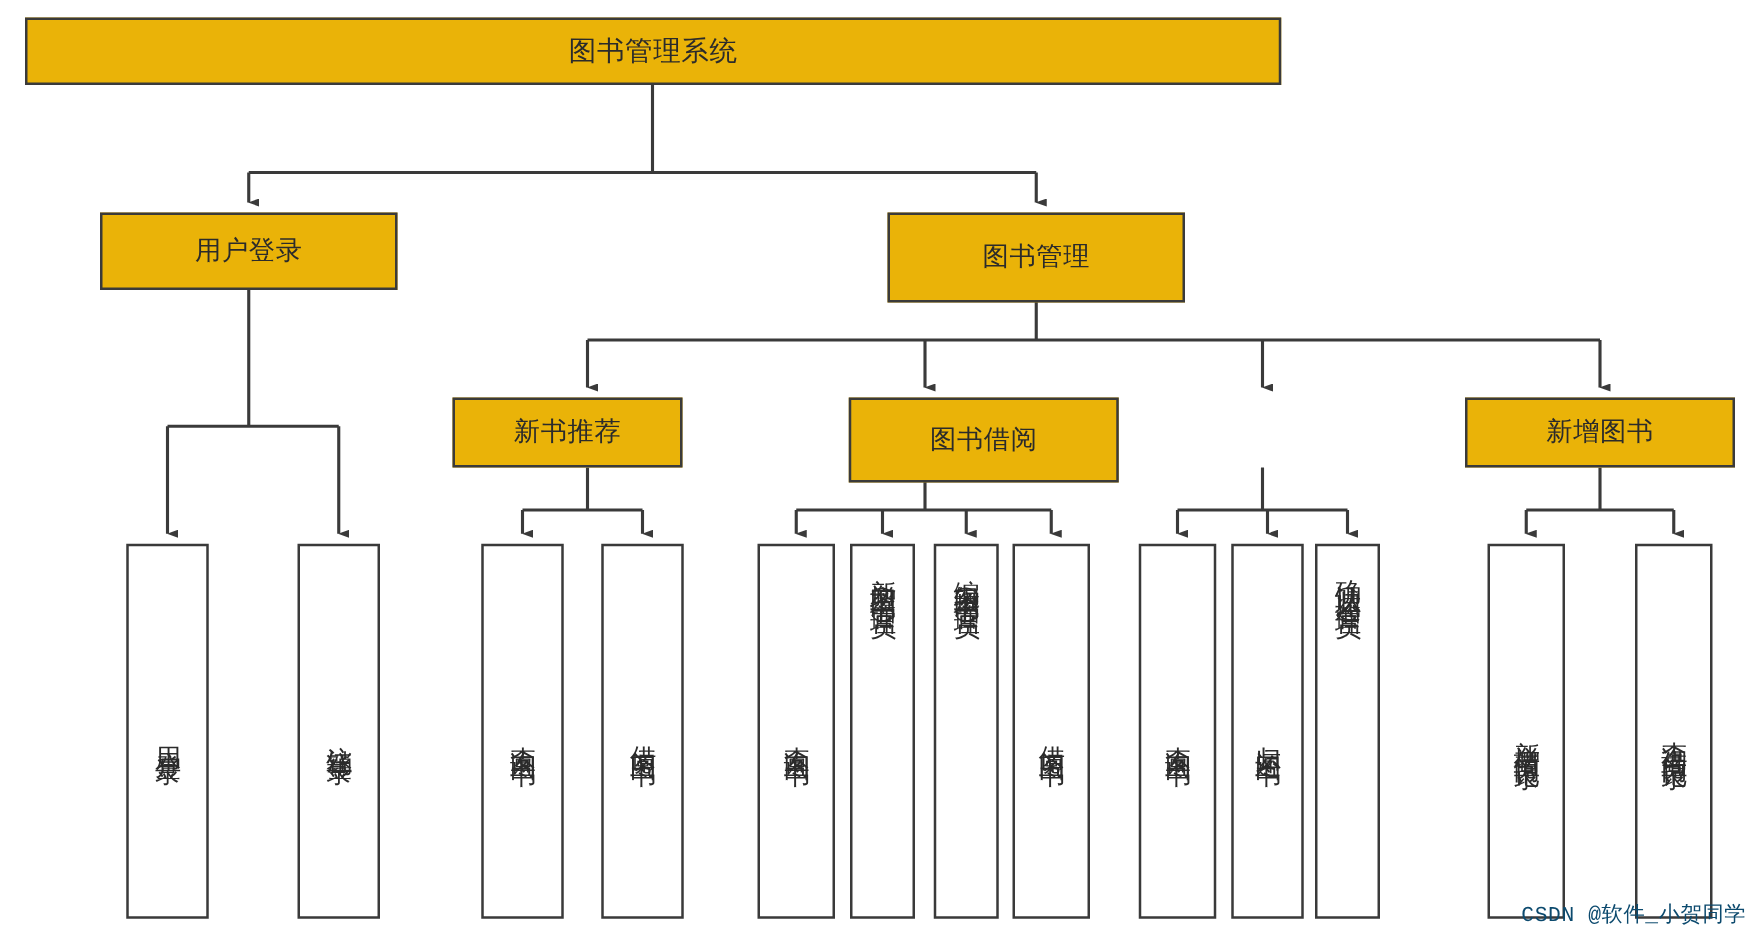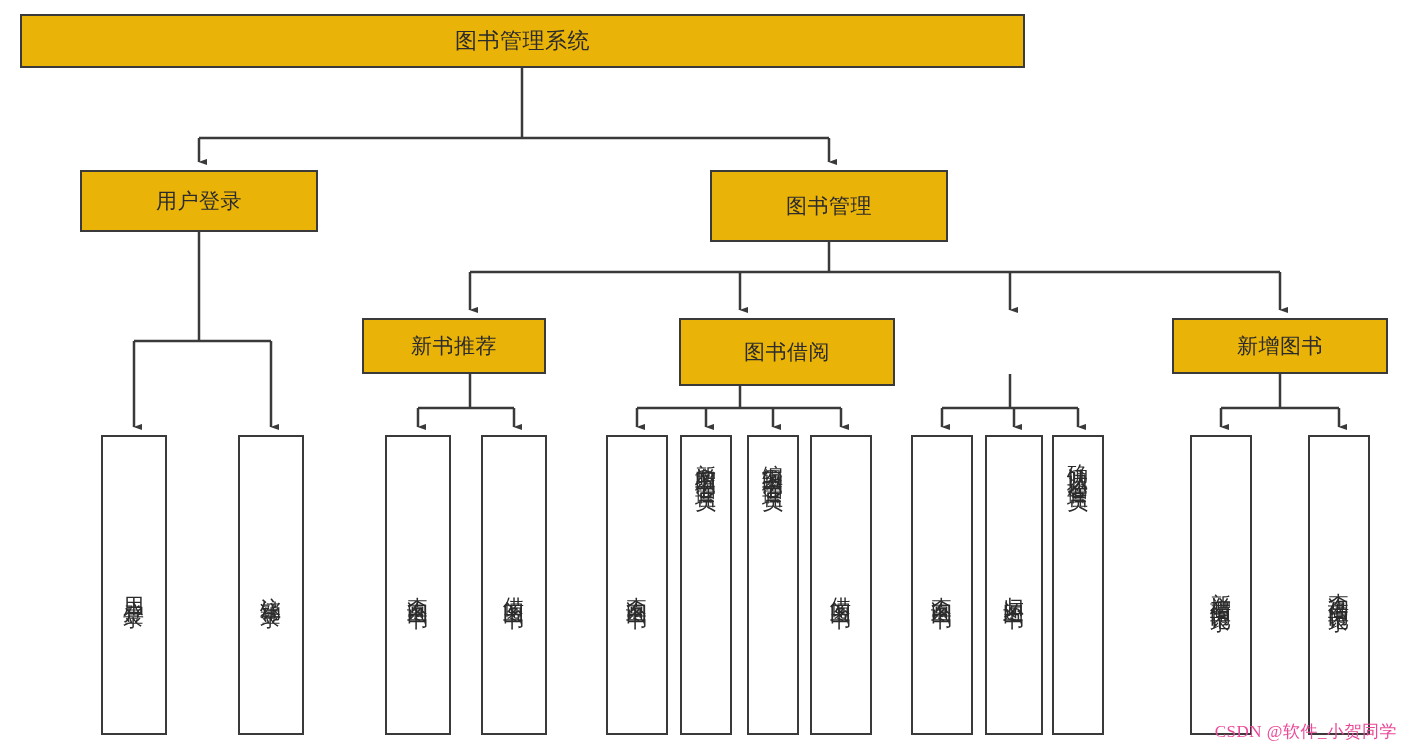--- a/index.html
+++ b/index.html
@@ -71,24 +71,24 @@
   }
   .leaf-box.tall-text {
     align-items: flex-start;
     padding-top: 10px;
   }
   .watermark {
     position: absolute;
     right: 8px;
     bottom: 4px;
     font-size: 17px;
-    color: #ec4899;
+    color: #0c4a6e;
     z-index: 5;
     white-space: nowrap;
-    font-family: Liberation Serif, serif;
+    font-family: Liberation Mono, monospace;
     letter-spacing: 0.5px;
   }
 </style>
 </head>
 <body>
 
 <div id="diagram-root">
 
   <svg id="connectors-layer" viewBox="0 0 1405 747" width="1405" height="747" xmlns="http://www.w3.org/2000/svg">
     <defs>

